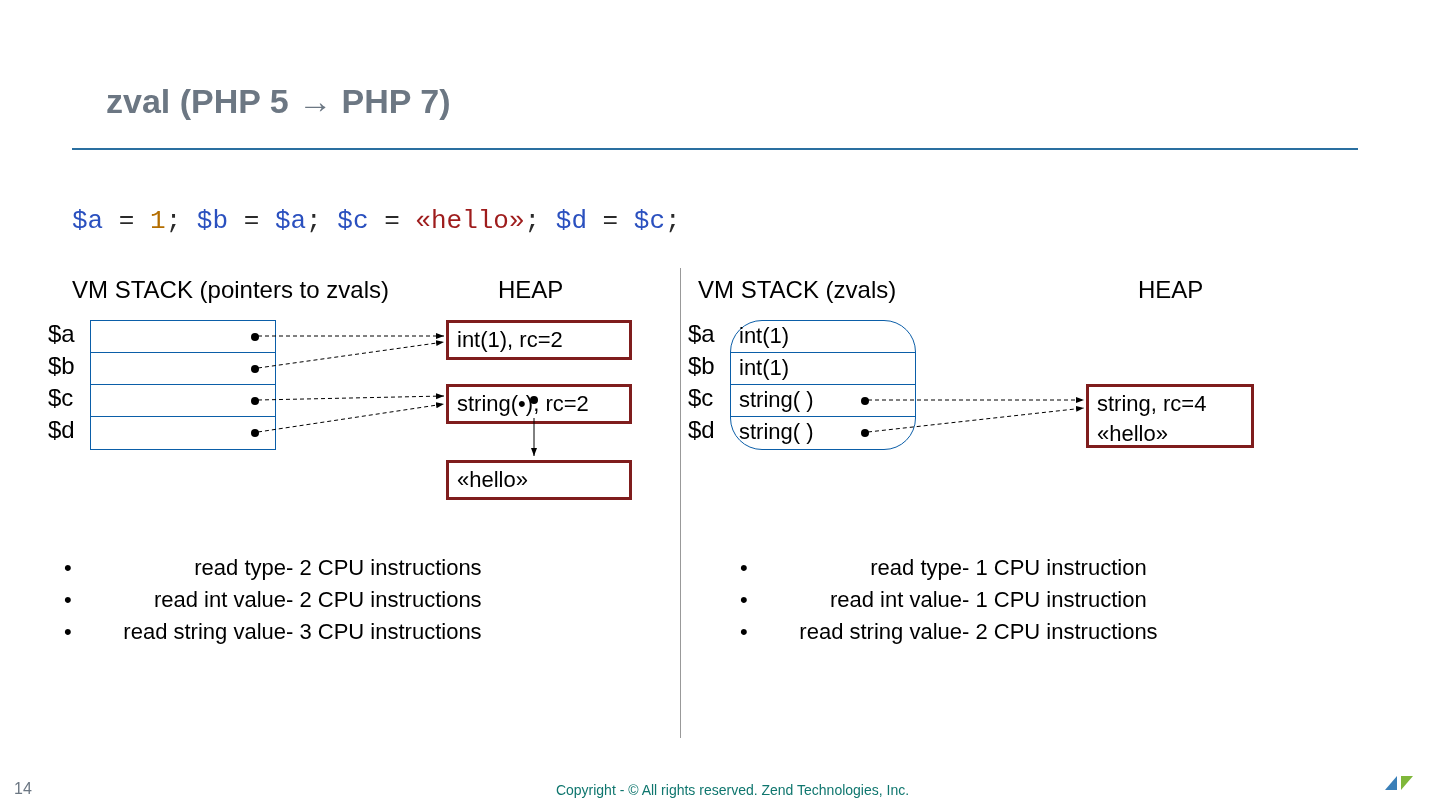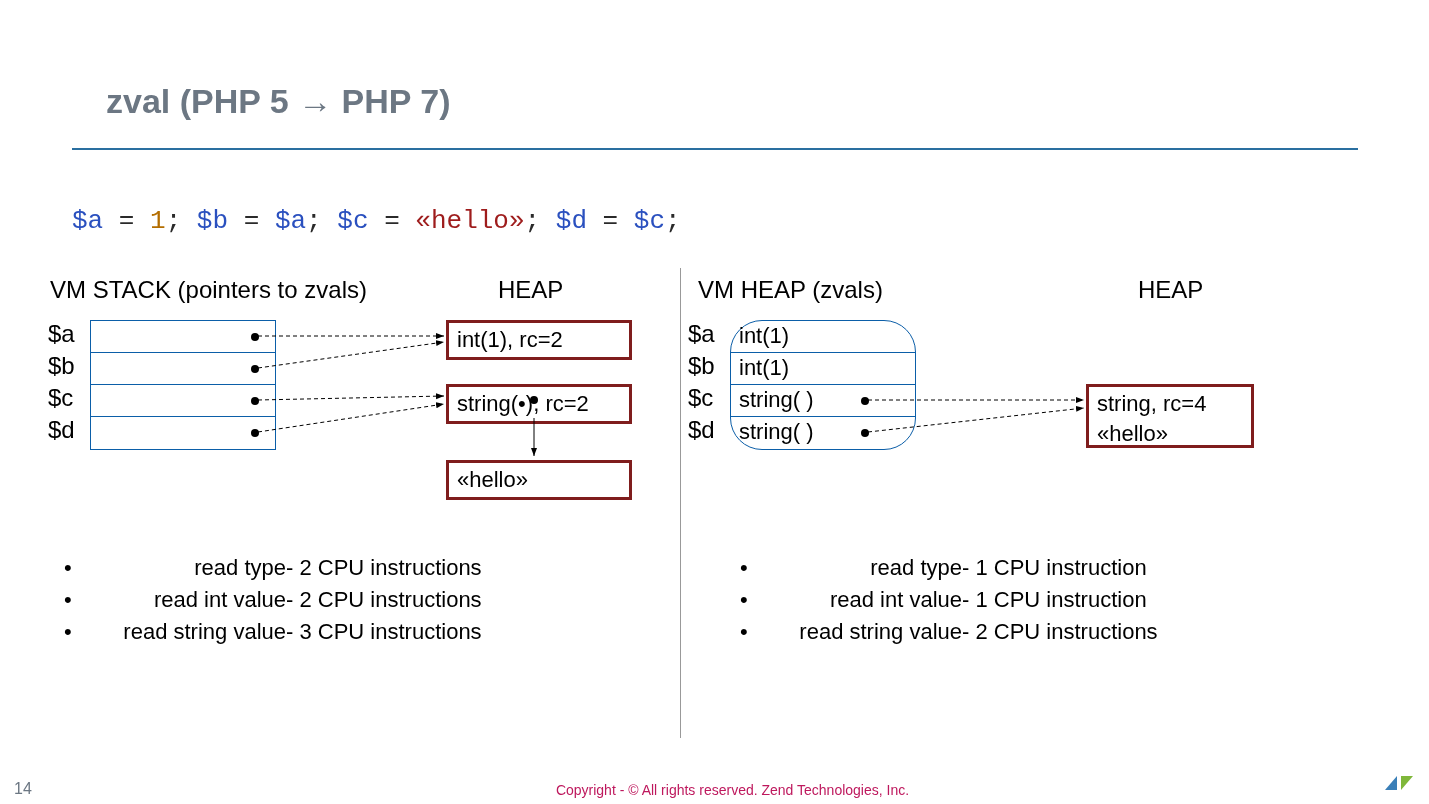--- a/index.html
+++ b/index.html
@@ -123,21 +123,21 @@
     left: 14px;
     bottom: 6px;
     font-size: 16px;
     color: #6c7783;
   }
   .footer {
     position: absolute;
     left: 0; right: 0; bottom: 6px;
     text-align: center;
     font-size: 14px;
-    color: #be185d;
+    color: #0f766e;
     margin-left: 36px;
   }
   .logo {
     position: absolute;
     right: 12px;
     bottom: 6px;
   }
 </style>
 </head>
 <body>
@@ -145,21 +145,21 @@
 <div class="title">zval (PHP 5 → PHP 7)</div>
 <div class="hr"></div>
 
 <div class="code" id="code-line"><span class="c-var">$a</span><span class="c-eq"> = </span><span class="c-num">1</span><span class="c-semi">; </span><span class="c-var">$b</span><span class="c-eq"> = </span><span class="c-var">$a</span><span class="c-semi">; </span><span class="c-var">$c</span><span class="c-eq"> = </span><span class="c-str">«hello»</span><span class="c-semi">; </span><span class="c-var">$d</span><span class="c-eq"> = </span><span class="c-var">$c</span><span class="c-semi">;</span></div>
 
 <div class="divider"></div>
 
 <div class="panels">
 
   <div class="panel panel-left">
-    <div class="heading" style="left:2px; top:6px;">VM STACK (pointers to zvals)</div>
+    <div class="heading" style="left:24px; top:6px;">VM STACK (pointers to zvals)</div>
     <div class="heading" style="left:450px; top:6px;">HEAP</div>
 
     <div class="varcol" style="left:0px; top:48px;" id="vars-left">
         <div>$a</div>
         <div>$b</div>
         <div>$c</div>
         <div>$d</div>
       </div>
 
     <div class="stackbox" style="left:42px; top:50px; width:186px;" id="stack-left">
@@ -190,21 +190,21 @@
       <line x1="210" y1="66" x2="396" y2="66" stroke="#000" stroke-dasharray="4 3" marker-end="url(#ahL)"></line>
       <line x1="210" y1="98" x2="396" y2="72" stroke="#000" stroke-dasharray="4 3" marker-end="url(#ahL)"></line>
       <line x1="210" y1="130" x2="396" y2="126" stroke="#000" stroke-dasharray="4 3" marker-end="url(#ahL)"></line>
       <line x1="210" y1="162" x2="396" y2="134" stroke="#000" stroke-dasharray="4 3" marker-end="url(#ahL)"></line>
       <line x1="486" y1="148" x2="486" y2="186" stroke="#000" marker-end="url(#ahL)"></line>
       <circle cx="486" cy="130" r="4" fill="#000"></circle>
     </svg>
   </div>
 
   <div class="panel panel-right">
-    <div class="heading" style="left:10px; top:6px;">VM HEAP (zvals)</div>
+    <div class="heading" style="left:10px; top:6px;">VM STACK (zvals)</div>
     <div class="heading" style="left:450px; top:6px;">HEAP</div>
 
     <div class="varcol" style="left:0px; top:48px;" id="vars-right">
         <div>$a</div>
         <div>$b</div>
         <div>$c</div>
         <div>$d</div>
       </div>
 
     <div class="stackbox" style="left:42px; top:50px; width:186px;border-radius:32px;" id="stack-right">

